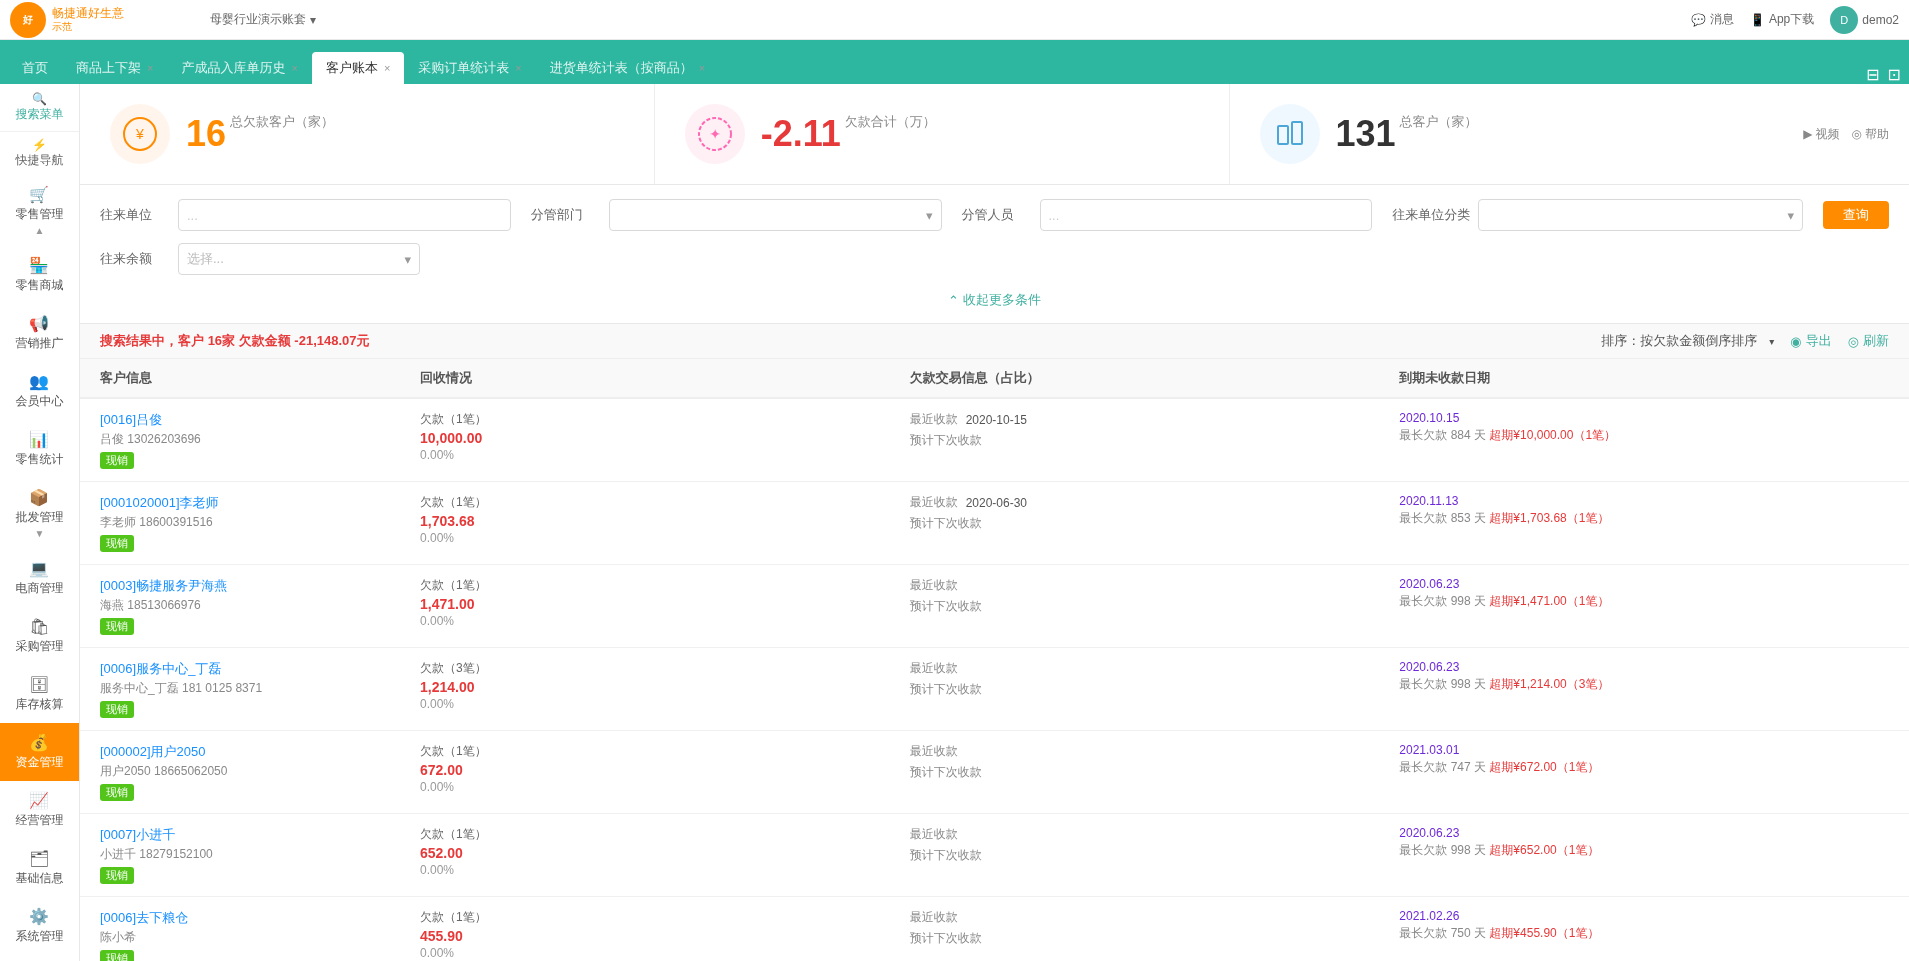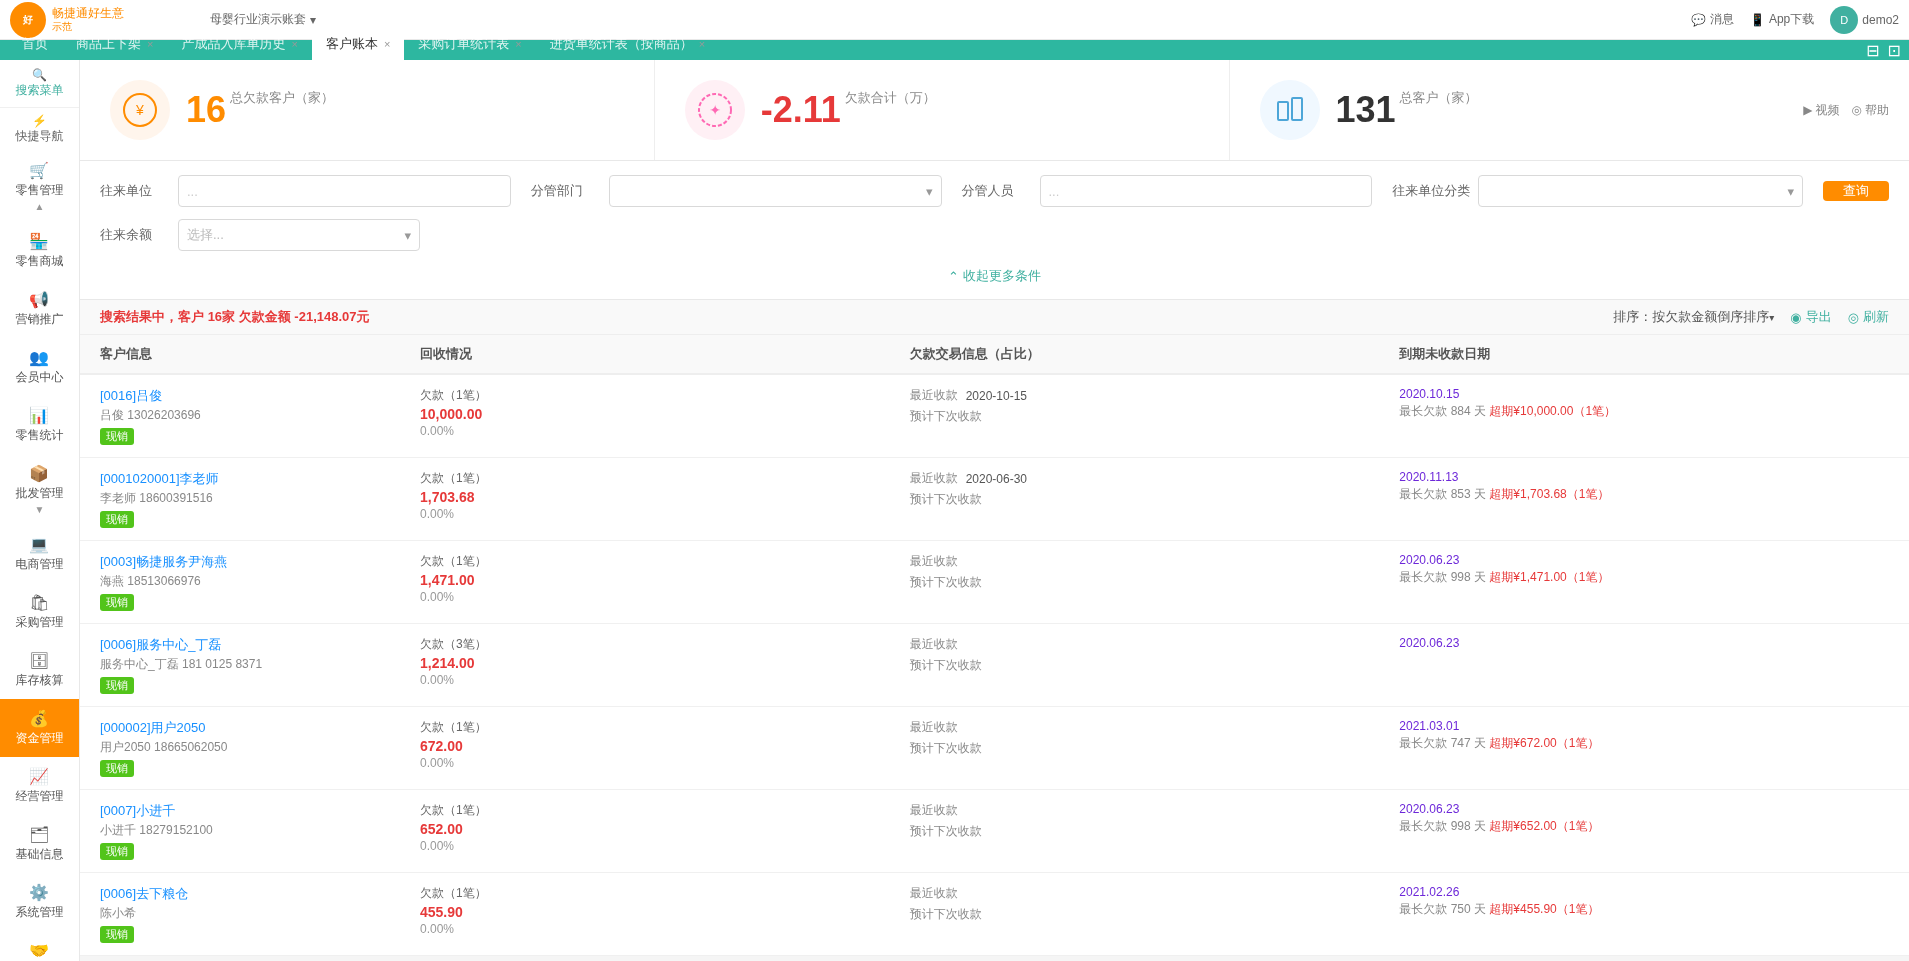--- a/index.html
+++ b/index.html
@@ -10,21 +10,21 @@
     .top-bar { display: flex; align-items: center; height: 40px; background: #fff; border-bottom: 1px solid #e8e8e8; padding: 0 10px; flex-shrink: 0; }
     .logo-area { display: flex; align-items: center; gap: 6px; width: 200px; }
     .logo-icon { width: 36px; height: 36px; background: #ff8c00; border-radius: 50%; display: flex; align-items: center; justify-content: center; color: white; font-size: 10px; font-weight: bold; }
     .logo-text { color: #ff8c00; font-size: 12px; }
     .org-selector { color: #666; font-size: 12px; cursor: pointer; display: flex; align-items: center; gap: 4px; }
     .top-bar-right { margin-left: auto; display: flex; align-items: center; gap: 16px; }
     .top-bar-btn { display: flex; align-items: center; gap: 4px; color: #666; font-size: 12px; cursor: pointer; }
     .avatar { width: 28px; height: 28px; background: #40b0a0; border-radius: 50%; display: flex; align-items: center; justify-content: center; color: white; font-size: 11px; }
 
     
-    .tabs-bar { height: 20px; background: #2db7a0; display: flex; align-items: flex-end; padding-left: 8px; flex-shrink: 0; }
+    .tabs-bar { height: 44px; background: #2db7a0; display: flex; align-items: flex-end; padding-left: 8px; flex-shrink: 0; }
     .tab-item { height: 32px; padding: 0 14px; display: flex; align-items: center; gap: 6px; font-size: 13px; cursor: pointer; border-radius: 4px 4px 0 0; color: rgba(255,255,255,0.85); }
     .tab-item.active { background: #fff; color: #333; }
     .tab-close { font-size: 11px; color: #999; cursor: pointer; }
     .tabs-bar-right { margin-left: auto; display: flex; align-items: center; padding-right: 8px; gap: 8px; }
     .tab-action { color: white; font-size: 16px; cursor: pointer; }
 
     
     .main-layout { display: flex; flex: 1; overflow: hidden; }
 
     
@@ -55,21 +55,21 @@
     .stats-help { margin-left: auto; display: flex; align-items: center; gap: 12px; font-size: 12px; color: #888; padding-right: 20px; }
 
     
     .filter-area { background: #fff; padding: 14px 20px; margin: 0; border-bottom: 1px solid #e8e8e8; }
     .filter-row { display: flex; align-items: center; gap: 20px; margin-bottom: 12px; }
     .filter-item { display: flex; align-items: center; gap: 8px; flex: 1; }
     .filter-label { color: #666; font-size: 13px; white-space: nowrap; min-width: 70px; }
     .filter-input { flex: 1; height: 32px; border: 1px solid #d9d9d9; border-radius: 4px; padding: 0 8px; font-size: 13px; color: #333; cursor: pointer; display: flex; align-items: center; justify-content: space-between; }
     .filter-input-dots { color: #ccc; }
     .filter-select { flex: 1; height: 32px; border: 1px solid #d9d9d9; border-radius: 4px; padding: 0 8px; font-size: 13px; color: #999; cursor: pointer; display: flex; align-items: center; justify-content: space-between; }
-    .filter-btn { background: #ff8c00; color: white; border: none; padding: 0 20px; height: 20px; border-radius: 4px; font-size: 13px; cursor: pointer; }
+    .filter-btn { background: #ff8c00; color: white; border: none; padding: 0 20px; height: 28px; border-radius: 4px; font-size: 13px; cursor: pointer; }
     .collapse-row { display: flex; justify-content: center; align-items: center; gap: 4px; color: #40b0a0; font-size: 13px; cursor: pointer; padding: 4px 0 0; }
 
     
     .results-bar { display: flex; align-items: center; justify-content: space-between; padding: 8px 20px; background: #f9f9f9; border-bottom: 1px solid #eee; font-size: 13px; }
     .results-text { color: #555; }
     .results-text span { color: #e63939; font-weight: bold; }
     .results-actions { display: flex; align-items: center; gap: 16px; color: #666; }
     .result-action-btn { display: flex; align-items: center; gap: 4px; cursor: pointer; color: #40b0a0; font-size: 13px; }
 
     
@@ -96,21 +96,21 @@
     
     .due-date-val { color: #6d28d9; font-size: 12px; }
     .due-overdue { color: #888; font-size: 12px; margin-top: 2px; }
     .overdue-amount { color: #e63939; font-size: 12px; }
 
     
     .content-area::-webkit-scrollbar { width: 6px; }
     .content-area::-webkit-scrollbar-track { background: #f1f1f1; }
     .content-area::-webkit-scrollbar-thumb { background: #ccc; border-radius: 3px; }
 
-    .sort-selector { display: flex; align-items: center; gap: 0; color: #555; font-size: 13px; cursor: pointer; justify-content: flex-end; }
+    .sort-selector { display: flex; align-items: center; gap: 12px; color: #555; font-size: 13px; cursor: pointer; justify-content: flex-end; }
     .sort-arrow { font-size: 10px; }
   </style>
 </head>
 <body>
 
 <div class="app-wrapper">
 
   <div class="top-bar">
     <div class="logo-area">
       <div class="logo-icon">好</div>
@@ -458,20 +458,21 @@
               <div class="debt-percent">0.00%</div>
             </div>
             <div>
               <div style="display:flex;gap:8px;align-items:center;">
                 <span class="recovery-label">最近收款</span>
               </div>
               <div class="recovery-next">预计下次收款</div>
             </div>
             <div>
               <div class="due-date-val">2020.06.23</div>
+              <div class="due-overdue">最长欠款 998 天 <span class="overdue-amount">超期¥1,214.00（3笔）</span></div>
             </div>
           </div>
         </div>
 
         <div class="table-row-container">
           <div class="table-row">
             <div>
               <div class="customer-name">[000002]用户2050</div>
               <div class="customer-detail">用户2050  18665062050</div>
               <span class="customer-tag">现销</span>

